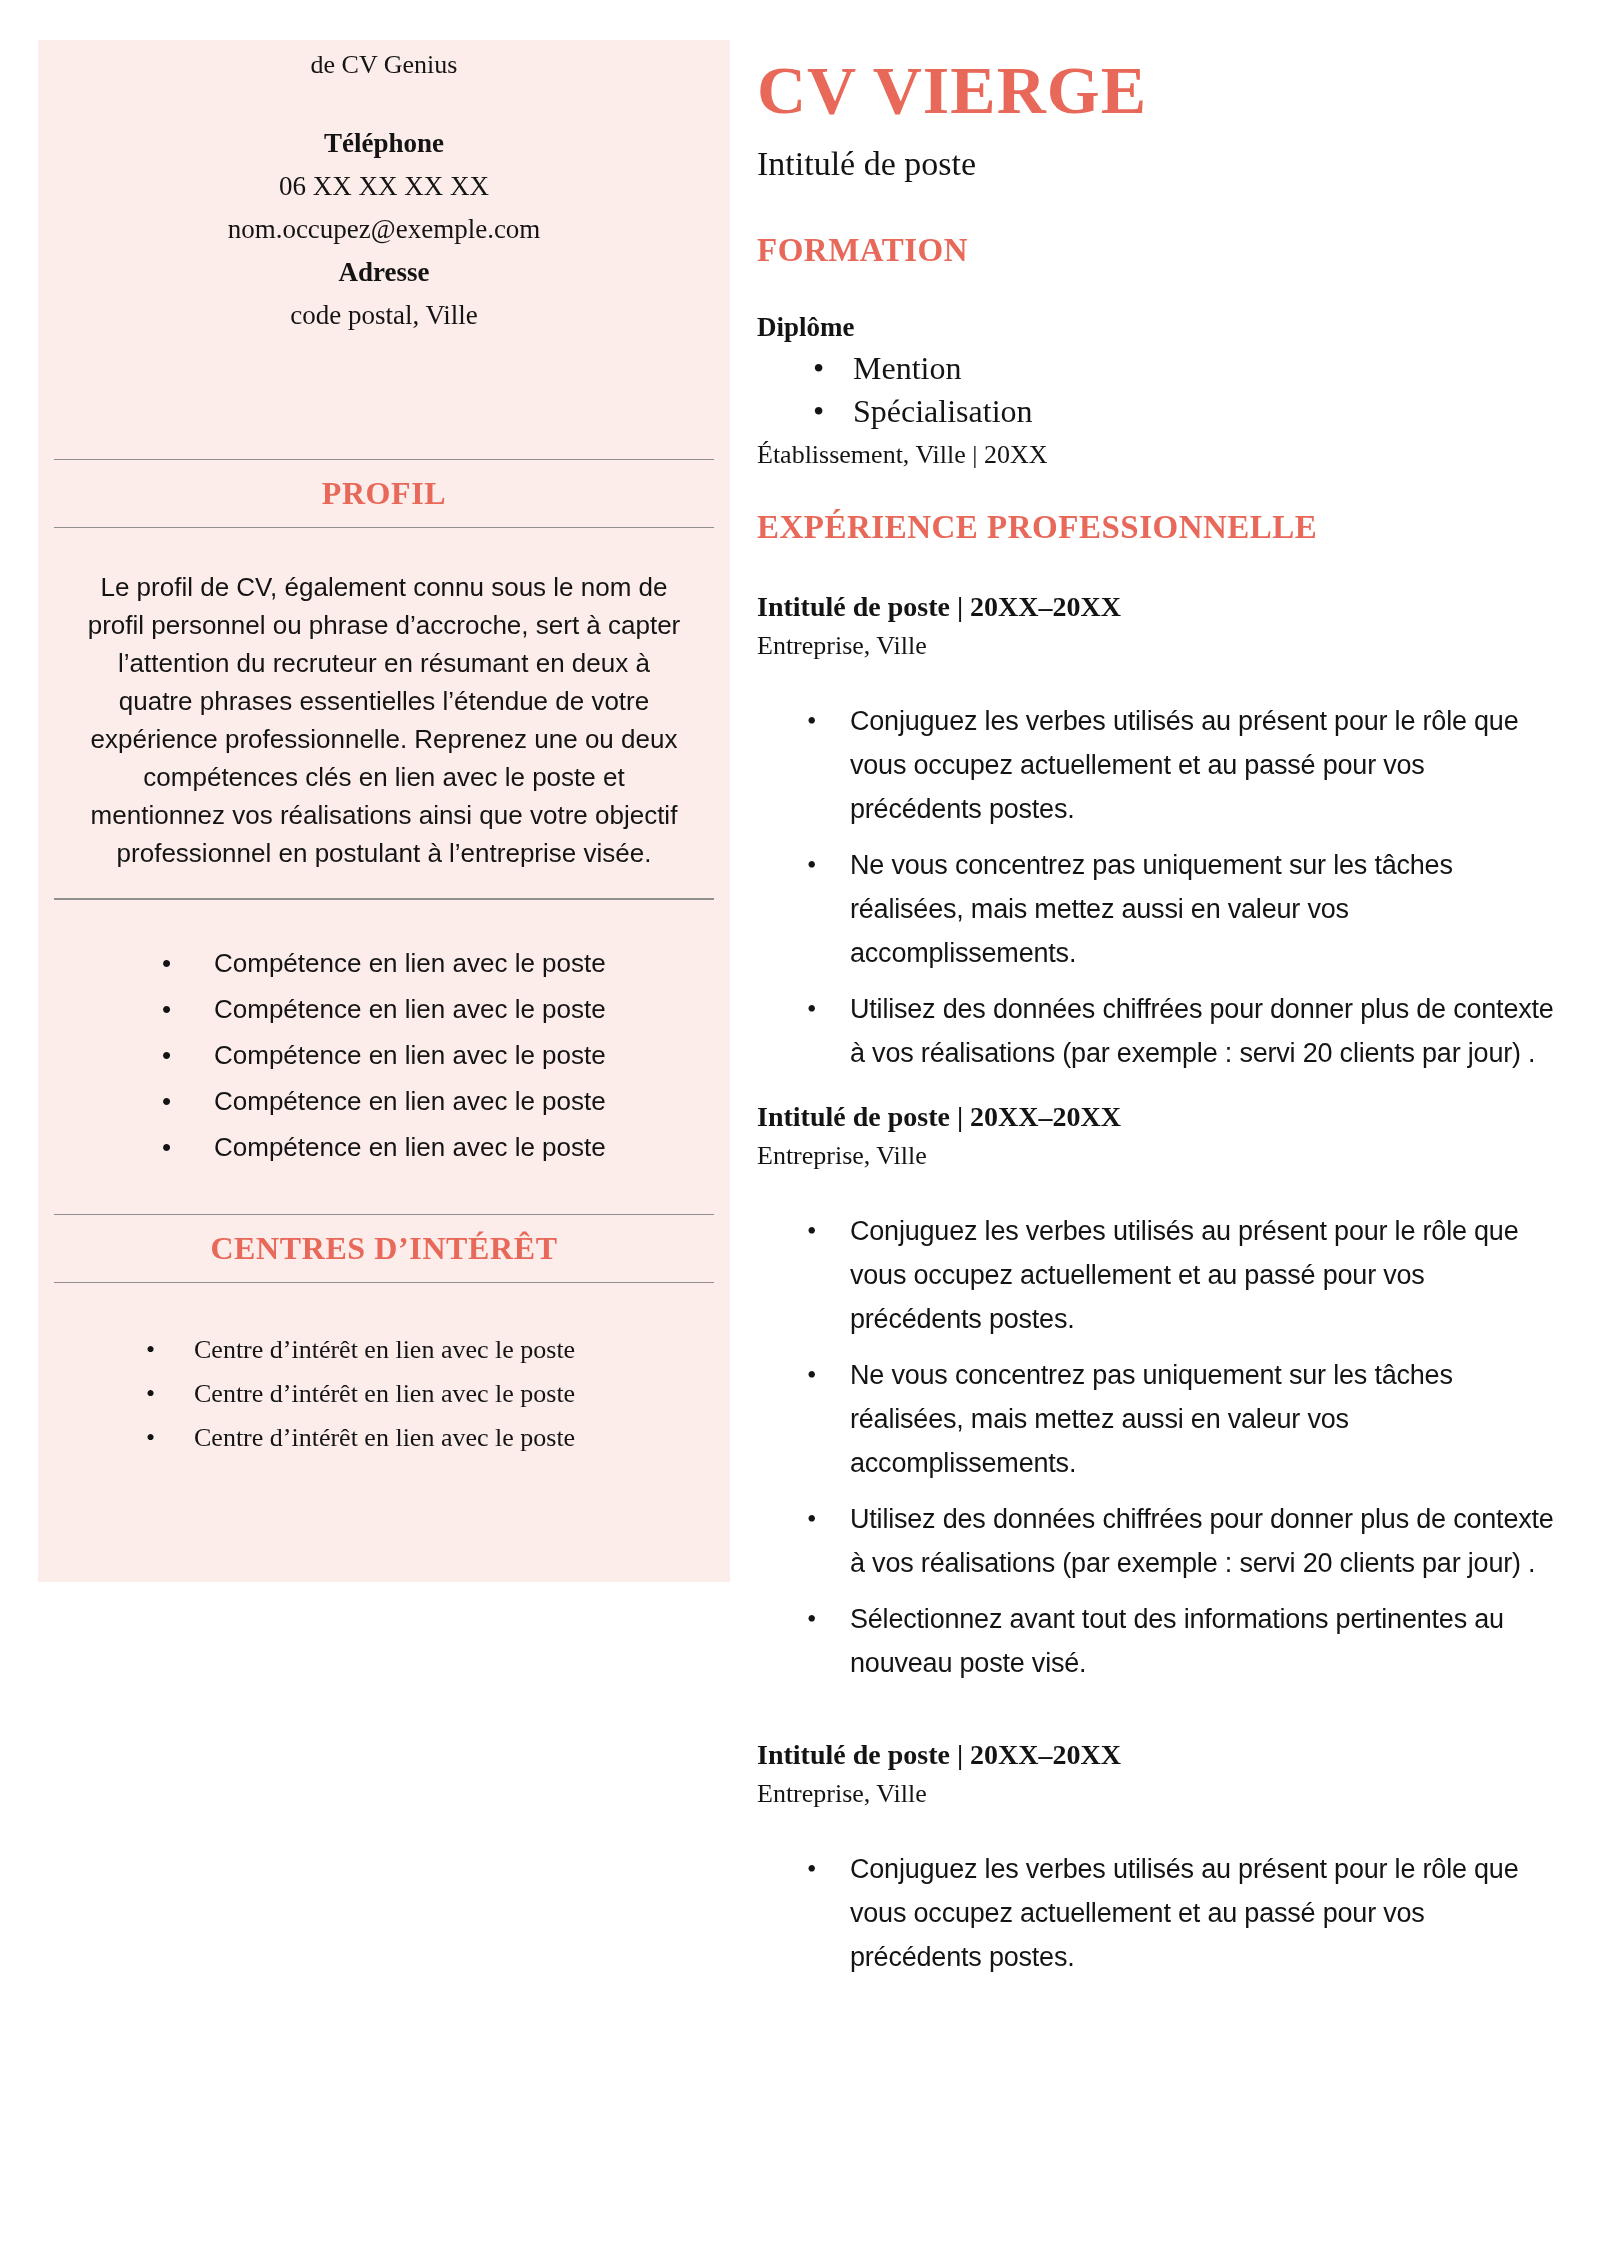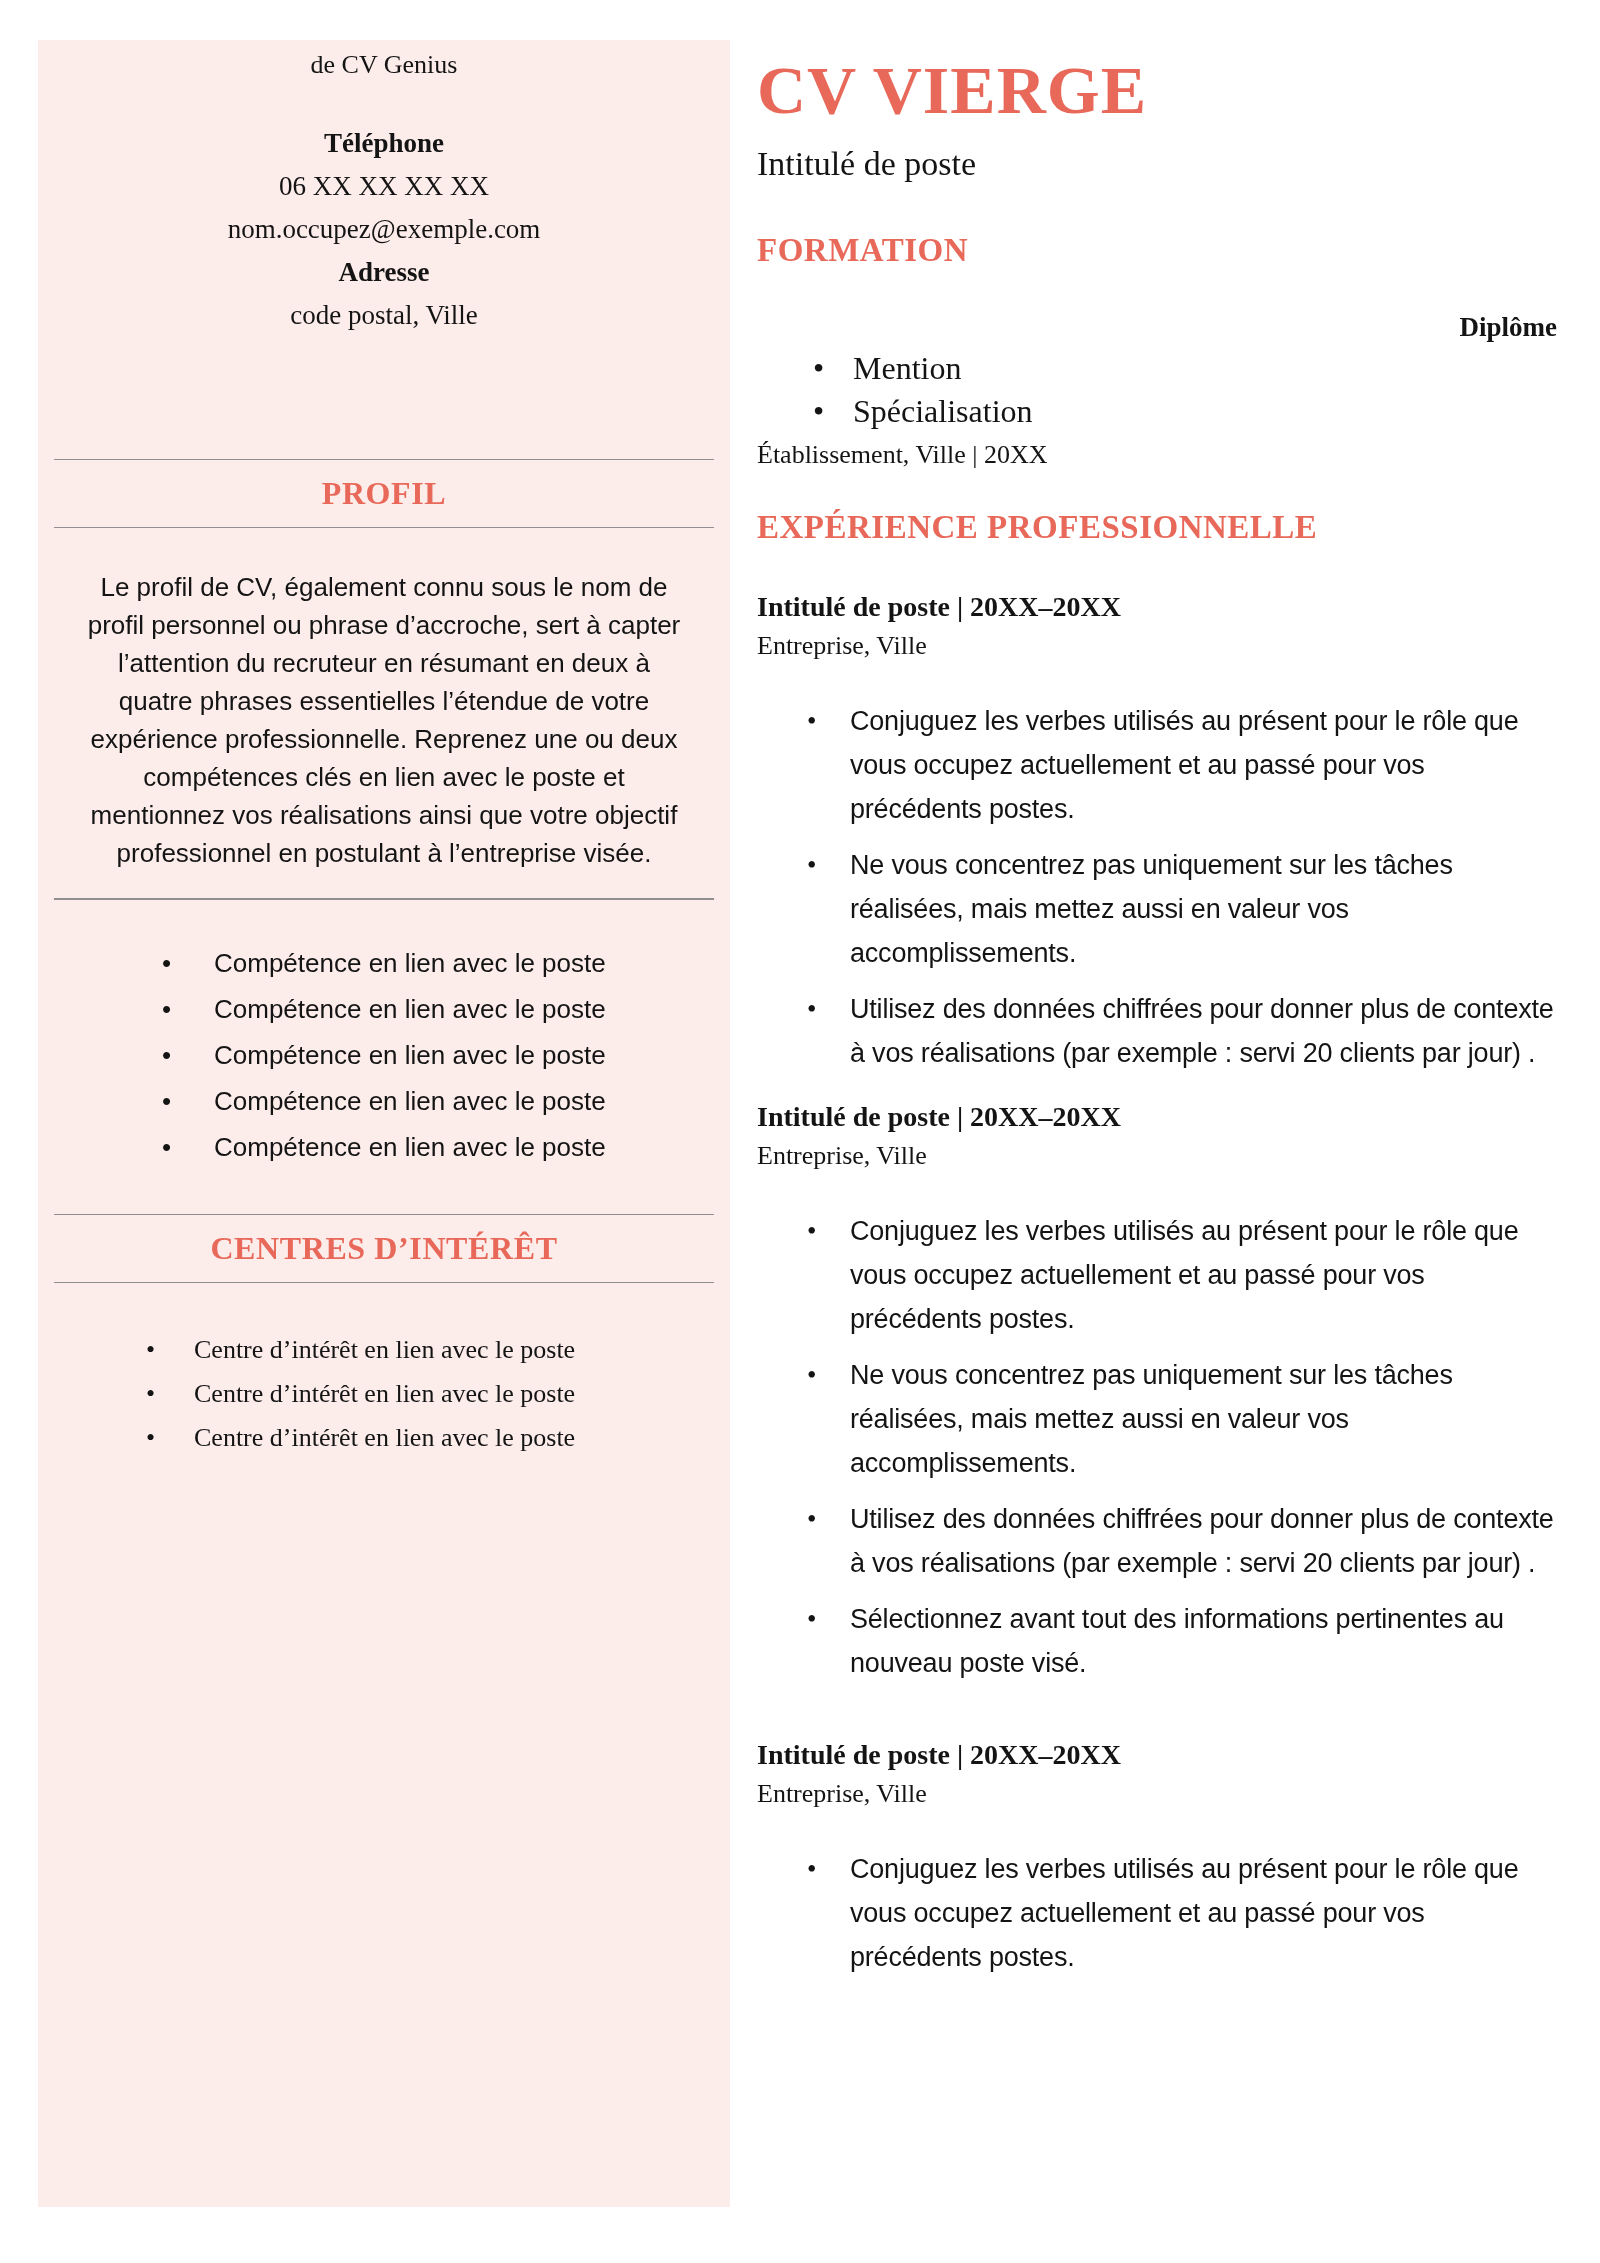--- a/index.html
+++ b/index.html
@@ -1,20 +1,20 @@
 <!DOCTYPE html>
 <html style="--accent: #e8695a;"><head>
 <meta charset="utf-8">
 <style>
   html,body{margin:0;padding:0;background:#ffffff;}
   .page{position:relative;width:1600px;height:2263px;background:#ffffff;overflow:hidden;
         font-family:"Liberation Serif",serif;color:#141414;}
 
   
-  .sidebar{position:absolute;left:38px;top:40px;width:692px;height:2167px;
+  .sidebar{position:absolute;left:38px;top:40px;width:692px;height:1542px;
            background:#fcedeb;text-align:center;}
   .credit{margin:0;padding-top:8px;font-size:26px;line-height:34px;}
   .contact{margin-top:40px;font-size:27px;line-height:43px;}
   .contact .label{font-weight:bold;}
   .rule{border:none;border-top:1.6px solid #8f8f8f;margin:0 16px;height:0;}
   .side-h{font-size:32px;font-weight:bold;letter-spacing:.6px;margin:15px 0;
           color:var(--accent);}
   .sec-profil{margin-top:122px;}
   .profil-text{margin:40px 42px 0;font-family:"Liberation Sans",sans-serif;
                font-size:26px;line-height:38px;text-align:center;}
@@ -29,21 +29,21 @@
   .int-list li{font-family:"Liberation Serif",serif;padding-left:156px;margin-bottom:10px;}
   .int-list li::before{left:108px;}
 
   
   .main{position:absolute;left:757px;top:4px;width:800px;}
   .title{margin:50px 0 0;font-size:68px;line-height:72px;font-weight:bold;
          letter-spacing:1px;color:var(--accent);}
   .subtitle{margin:16px 0 0;font-size:34px;line-height:44px;}
   .m-h{margin:44px 0 0;font-size:33px;line-height:40px;font-weight:bold;
        letter-spacing:.5px;color:var(--accent);}
-  .degree{margin:40px 0 0;font-size:27px;line-height:34px;font-weight:bold;text-align:right;}
+  .degree{margin:40px 0 0;font-size:27px;line-height:34px;font-weight:bold;}
   .f-list{list-style:none;margin:8px 0 0;padding:0;}
   .f-list li{position:relative;padding-left:96px;font-size:32px;line-height:33px;margin-bottom:10px;}
   .f-list li::before{content:"\2022";position:absolute;left:56px;}
   .school{margin:8px 0 0;font-size:26px;line-height:33px;}
   .exp-h{margin-top:36px;}
   .job h3{margin:0;font-size:28px;line-height:36px;font-weight:bold;}
   .job .company{margin:4px 0 0;font-size:26px;line-height:34px;}
   .job{margin-top:42px;}
   .job.j2{margin-top:24px;}
   .job.j3{margin-top:52px;}

